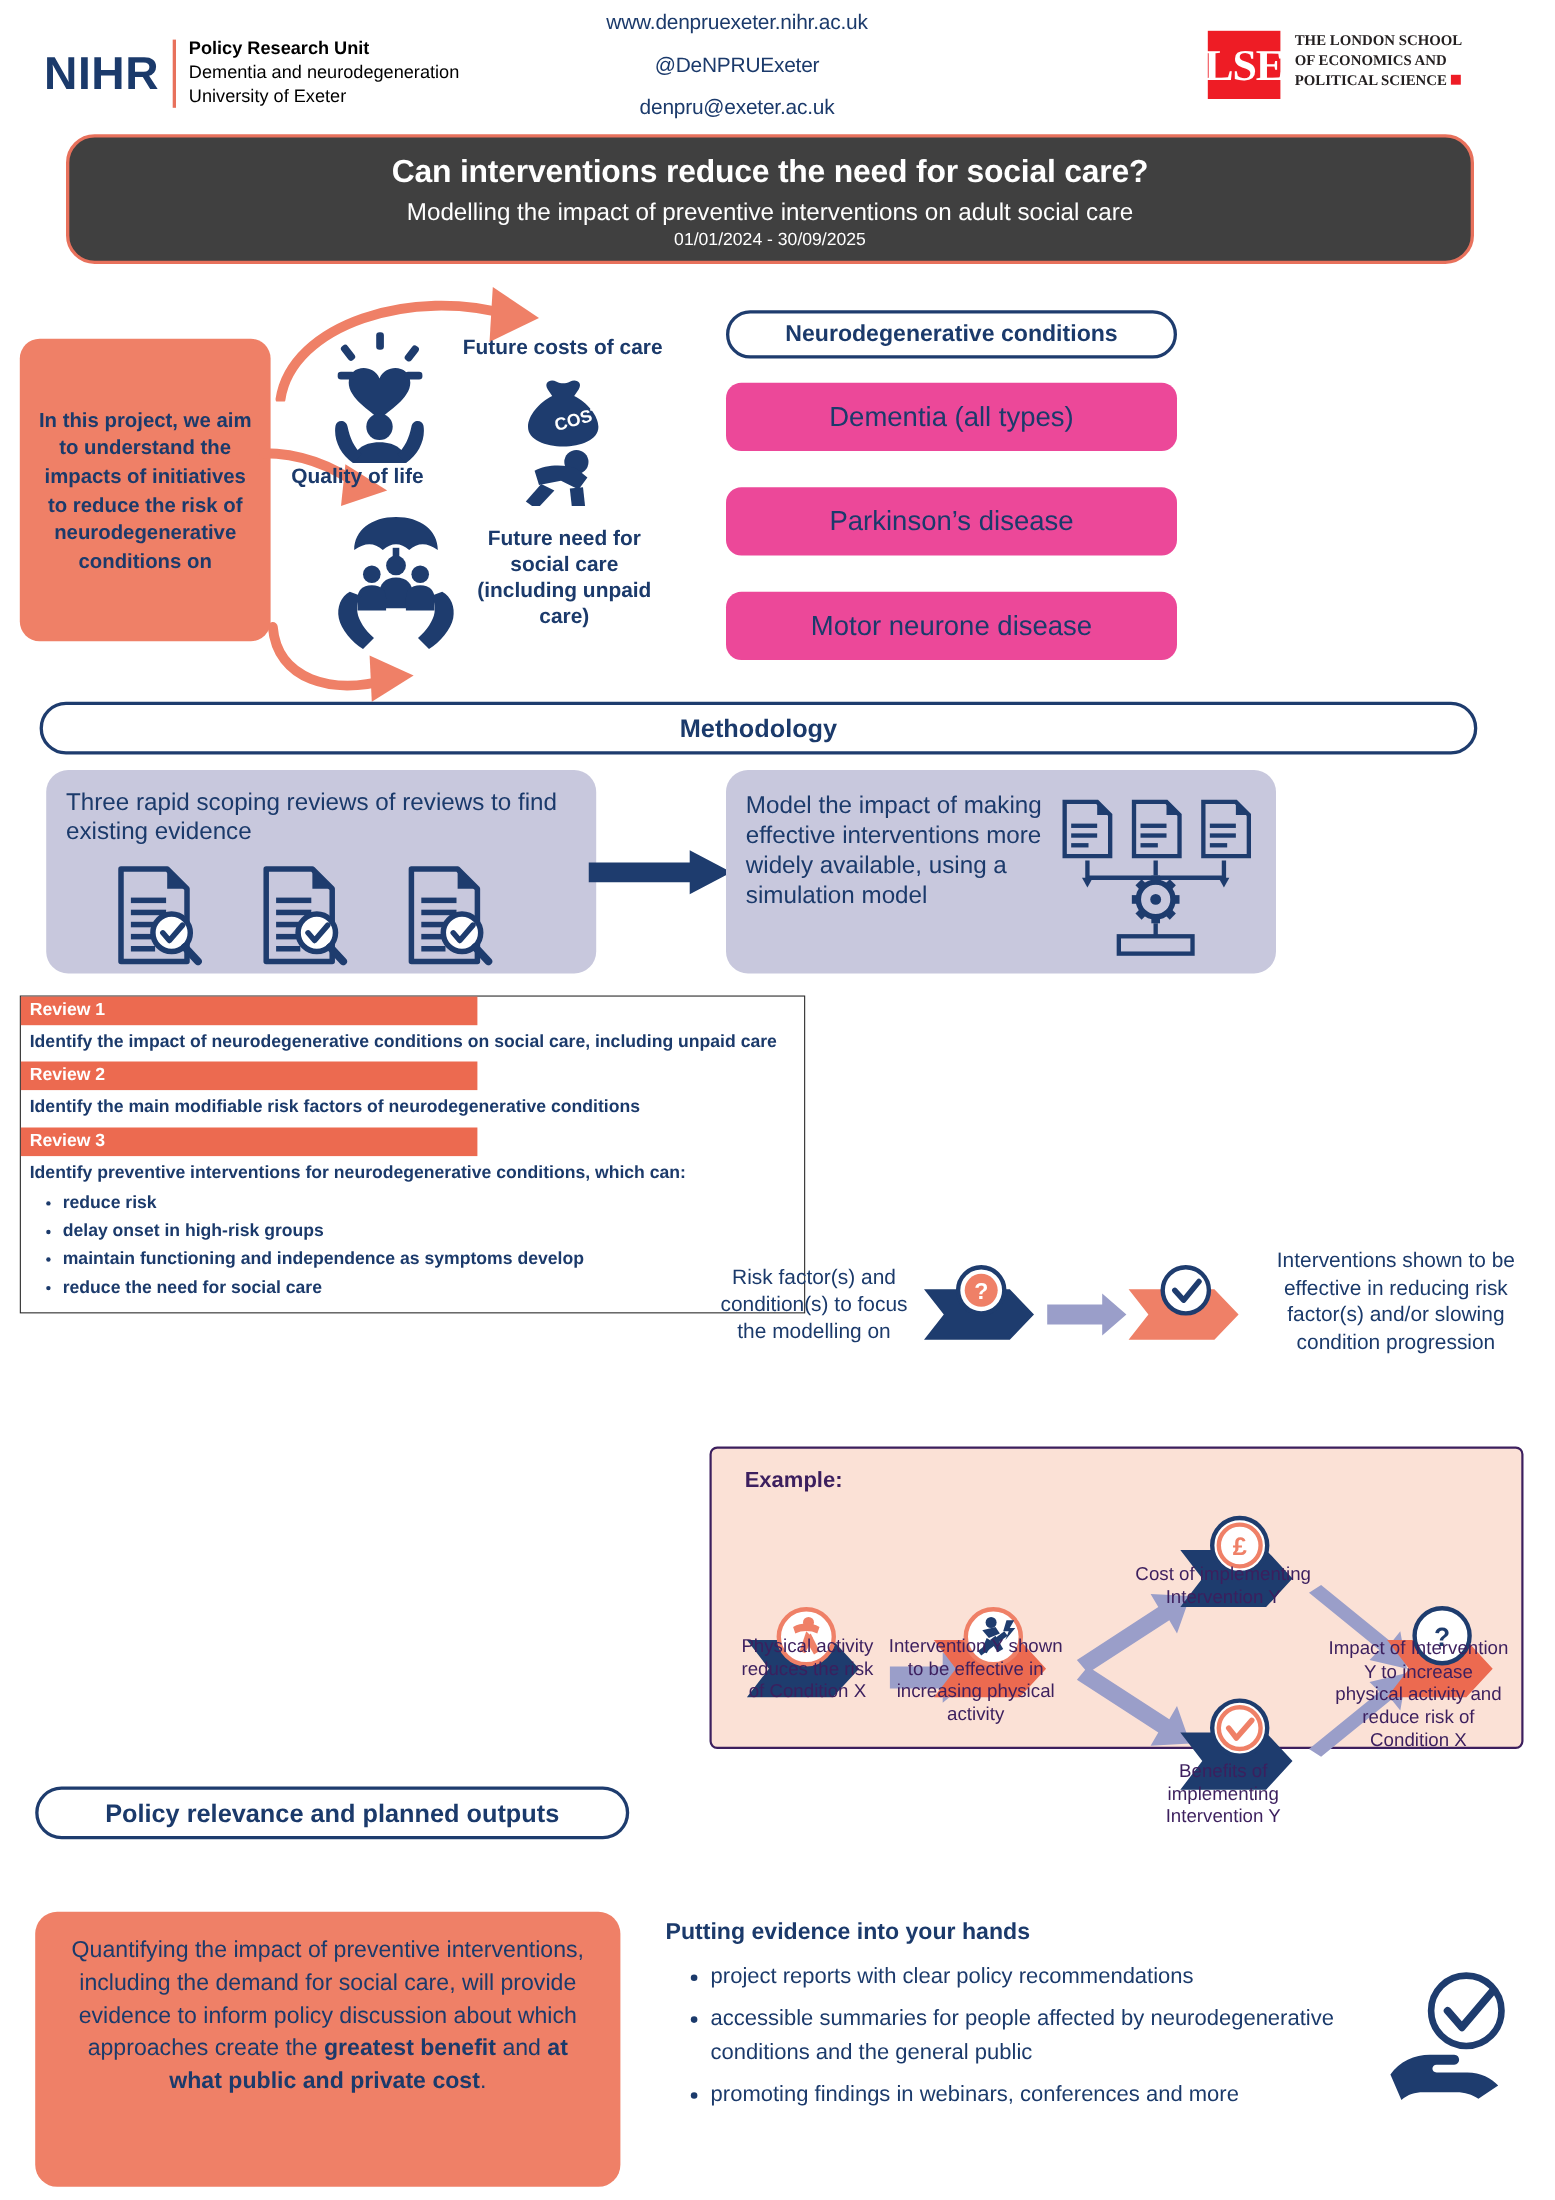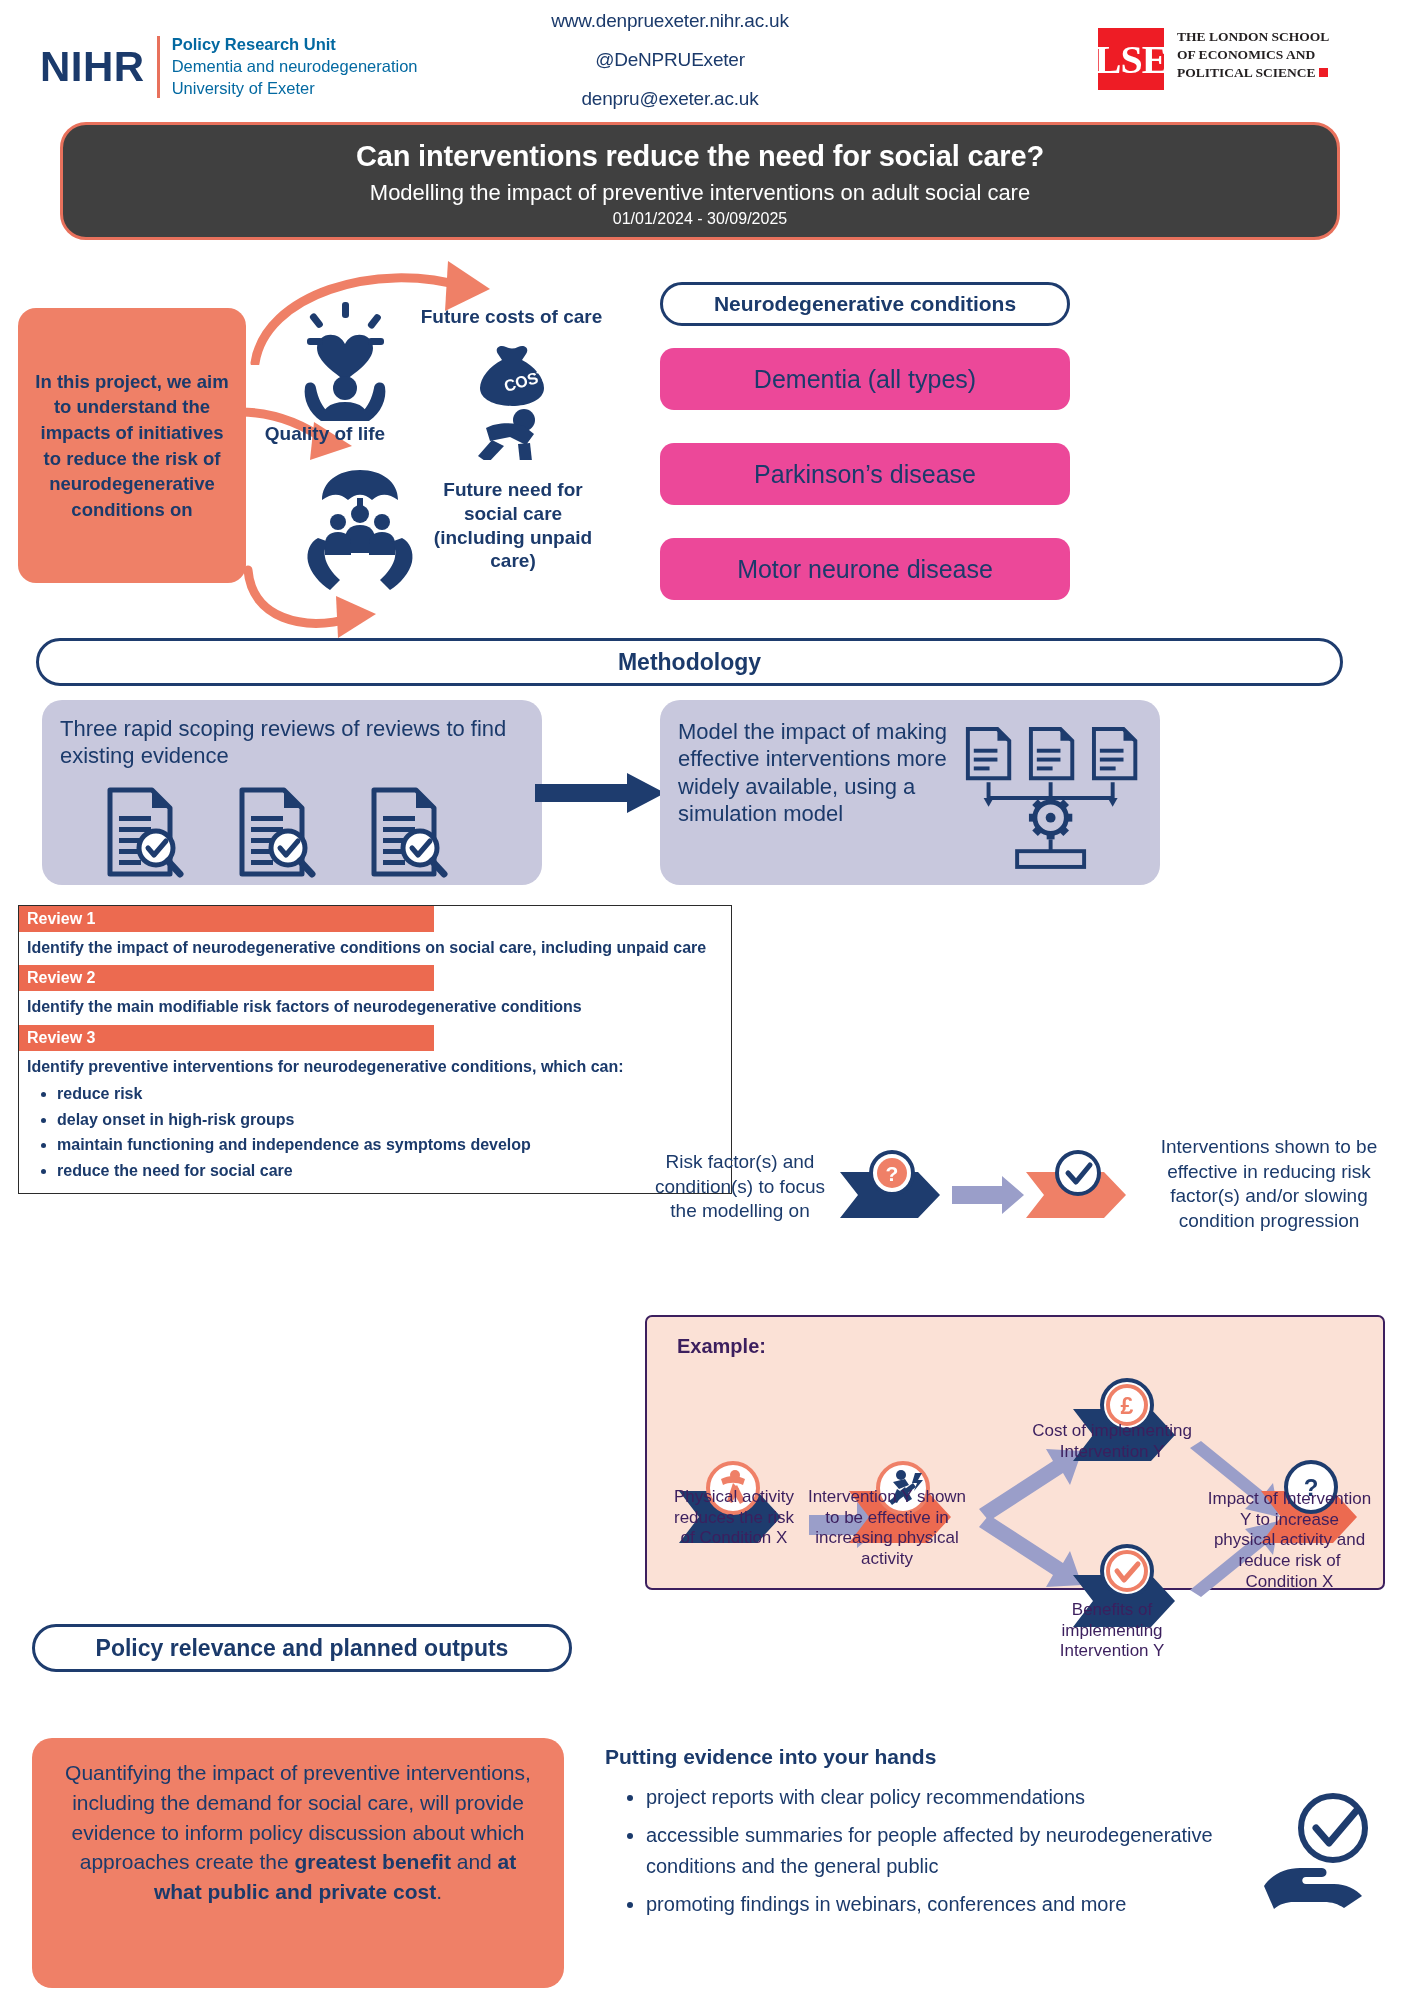--- a/index.html
+++ b/index.html
@@ -9,21 +9,21 @@
     font-family:"Liberation Sans", sans-serif;
     color:#1d3f6e;
     position:relative;
     overflow:hidden;
   }
   
   #header { position:absolute; left:0; top:0; width:1414px; height:125px; }
   #nihr-logo { position:absolute; left:40px; top:34px; display:flex; align-items:center; }
   #nihr-word { font-size:42px; font-weight:bold; letter-spacing:0.5px; color:#1b3a6b; font-family:"Liberation Sans", sans-serif; }
   #nihr-bar { width:3px; height:62px; background:#e8715c; margin:0 12px; }
-  #nihr-lines { font-size:16.5px; line-height:1.33; color:#0369a1; }
+  #nihr-lines { font-size:16.5px; line-height:1.33; color:#000000; }
   #nihr-lines .l1 { font-weight:bold; }
   #contact { position:absolute; left:455px; top:10px; width:430px; text-align:center; }
   #contact div { font-size:19px; font-weight:normal; color:#1b3a6b; margin-bottom:17px; letter-spacing:-0.2px;}
   #lse-logo { position:absolute; left:1098px; top:28px; display:flex; align-items:flex-start; }
   #lse-box { width:66px; height:62px; background:#ee1c25; color:#fff; font-weight:bold; font-size:40px;
              display:flex; align-items:center; justify-content:center; font-family:"Liberation Serif", serif; letter-spacing:-1px;}
   #lse-text { margin-left:13px; font-size:13.5px; line-height:1.33; color:#231f20; font-family:"Liberation Serif", serif; font-weight:bold; }
   #lse-sq { display:inline-block; width:9px; height:9px; background:#ee1c25; margin-left:4px; }
 
   

